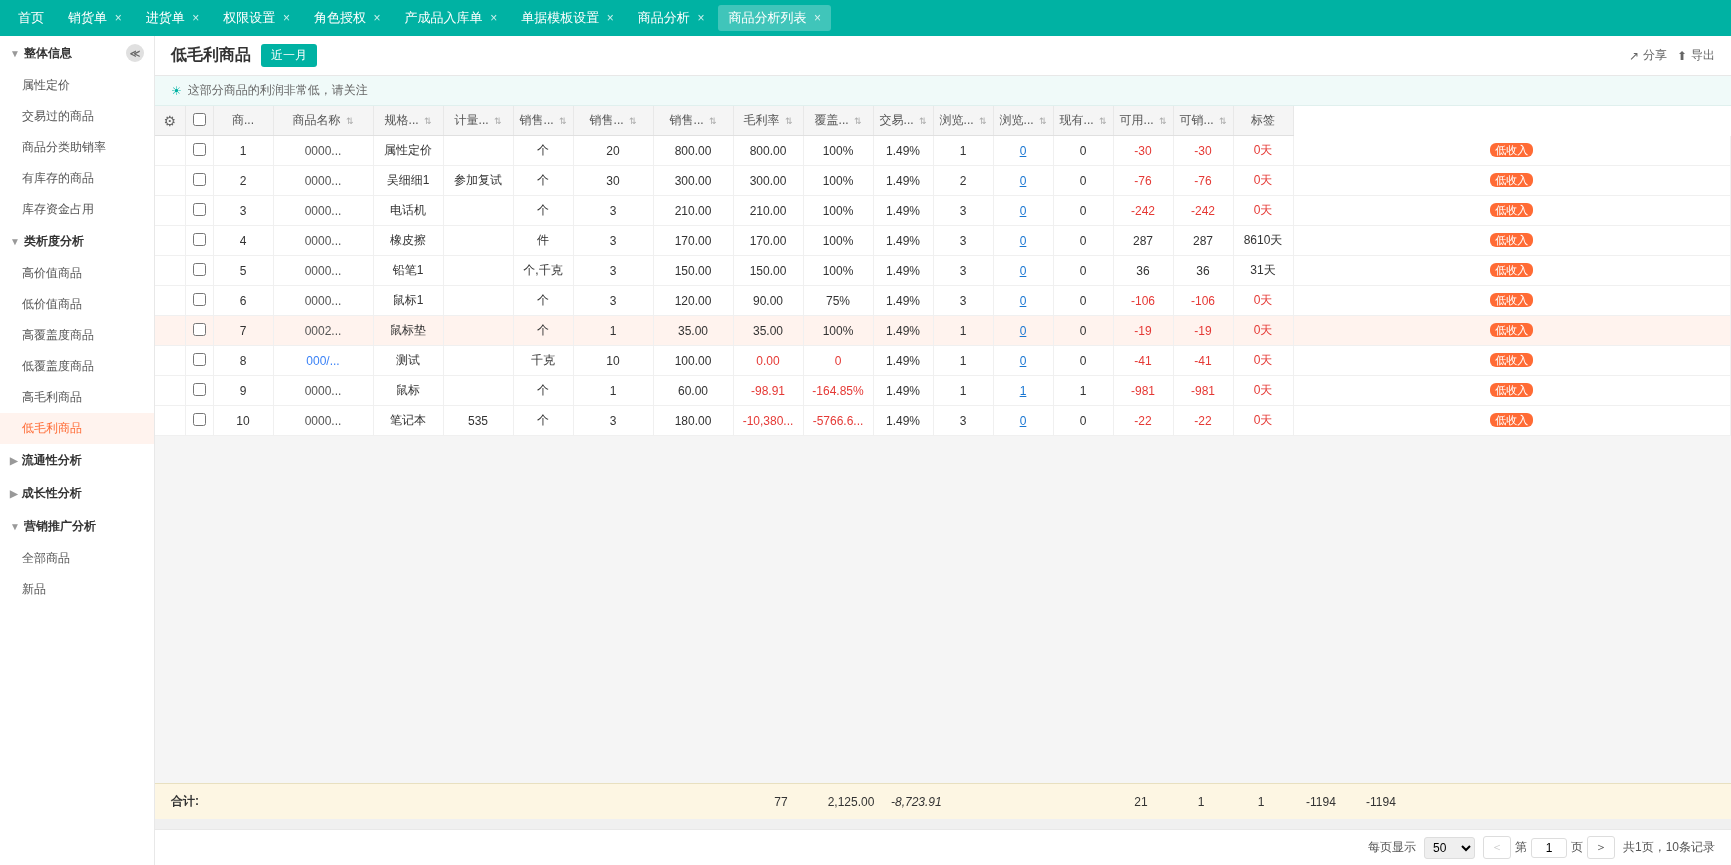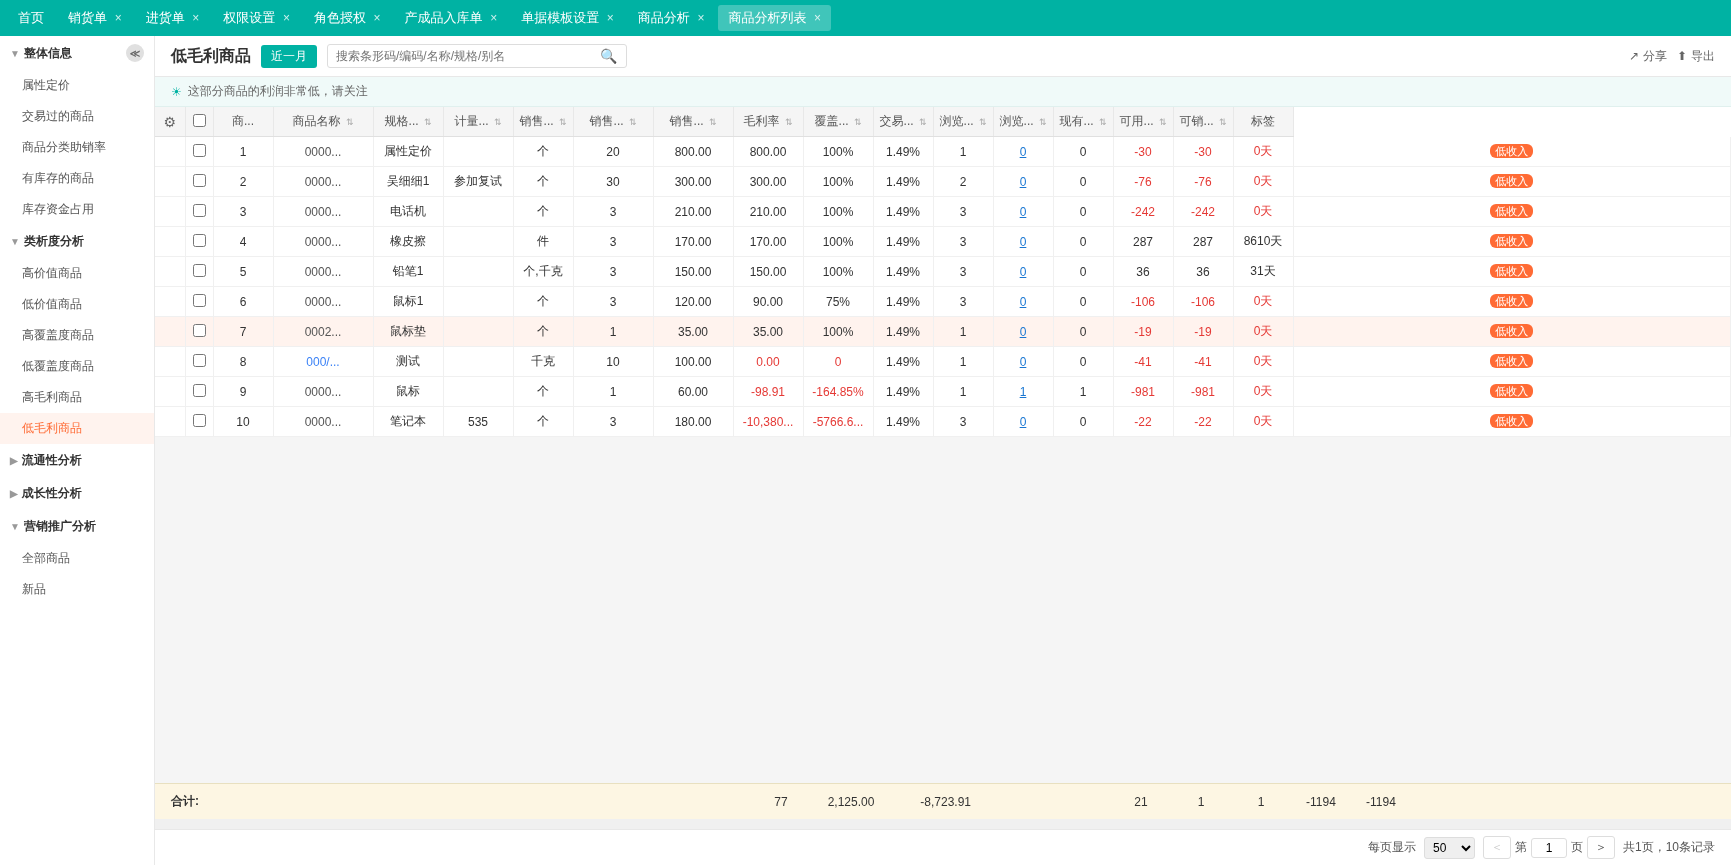--- a/index.html
+++ b/index.html
@@ -297,24 +297,20 @@
     </div>
     <div class="sidebar-item">全部商品</div>
     <div class="sidebar-item">新品</div>
   </aside>
 
   <div class="main-content">
 
     <div class="page-header">
       <span class="page-title">低毛利商品</span>
       <button class="date-filter-btn">近一月</button>
-      <div class="search-box">
-        <input type="text" placeholder="搜索条形码/编码/名称/规格/别名" style="">
-        <span style="color:#00b2a3;font-size:14px;">🔍</span>
-      </div>
       <div class="header-actions">
         <div class="action-btn">
           <span>↗</span>
           <span>分享</span>
         </div>
         <div class="action-btn">
           <span>⬆</span>
           <span>导出</span>
         </div>
       </div>
@@ -566,21 +562,21 @@
   </tr>
           </tbody>
       </table>
     </div>
 
     <div class="footer-total">
       <span class="total-label">合计:</span>
       <span style="flex:1; display:flex; align-items:center; gap:0; padding-left: 520px;">
         <span style="min-width:60px; text-align:center;">77</span>
         <span style="min-width:80px; text-align:center;">2,125.00</span>
-        <span style="min-width:80px; text-align:right;">-8,723.91</span>
+        <span style="min-width:80px; text-align:left;font-style:italic;">-8,723.91</span>
         <span style="min-width:70px; text-align:center;"></span>
         <span style="min-width:70px; text-align:center;"></span>
         <span style="min-width:60px; text-align:center;">21</span>
         <span style="min-width:60px; text-align:center;">1</span>
         <span style="min-width:60px; text-align:center;">1</span>
         <span style="min-width:60px; text-align:center;">-1194</span>
         <span style="min-width:60px; text-align:center;">-1194</span>
       </span>
     </div>
 

